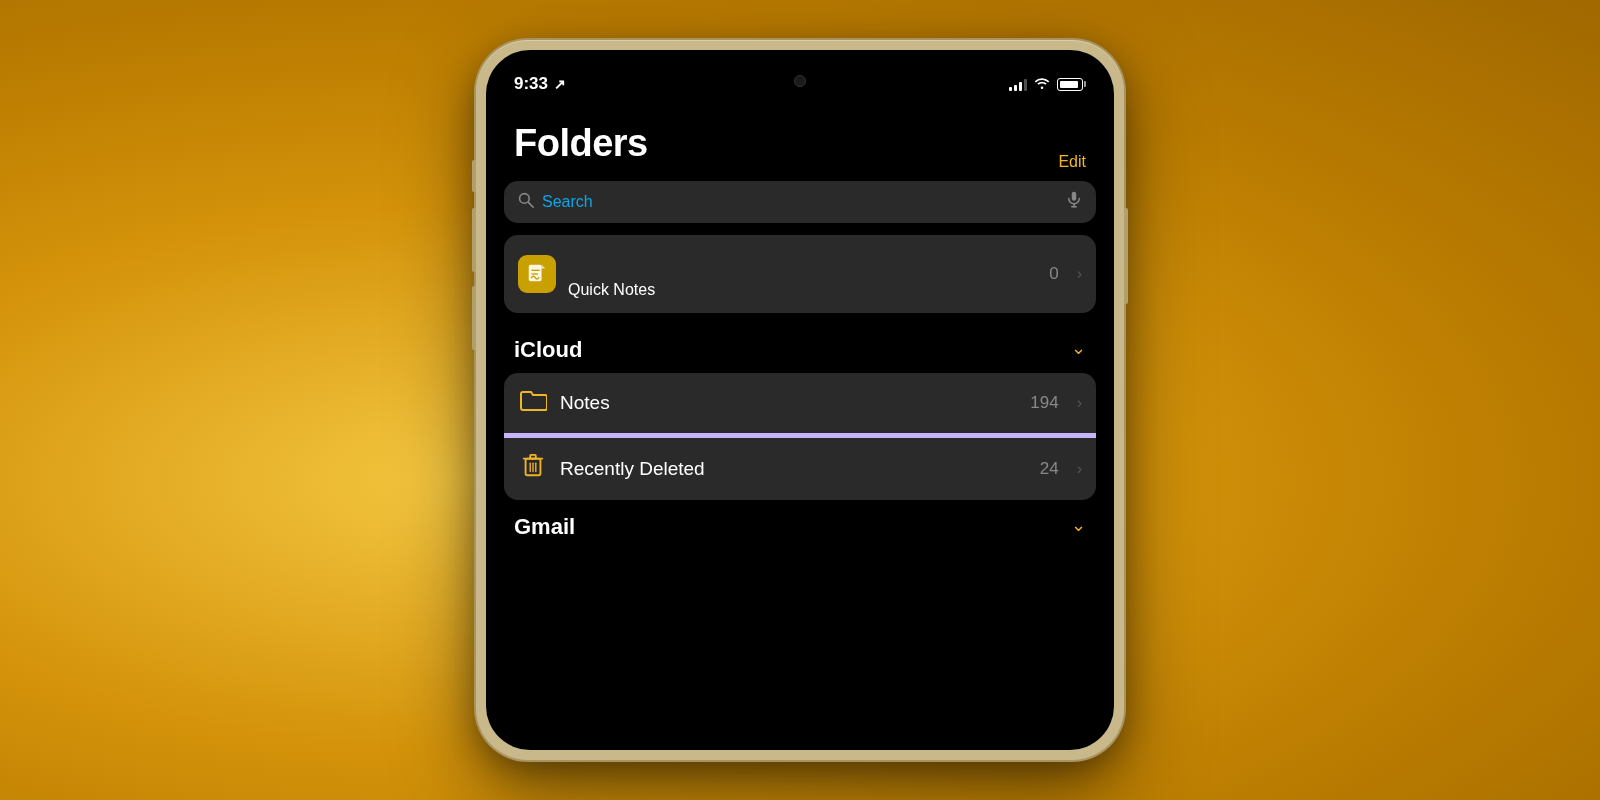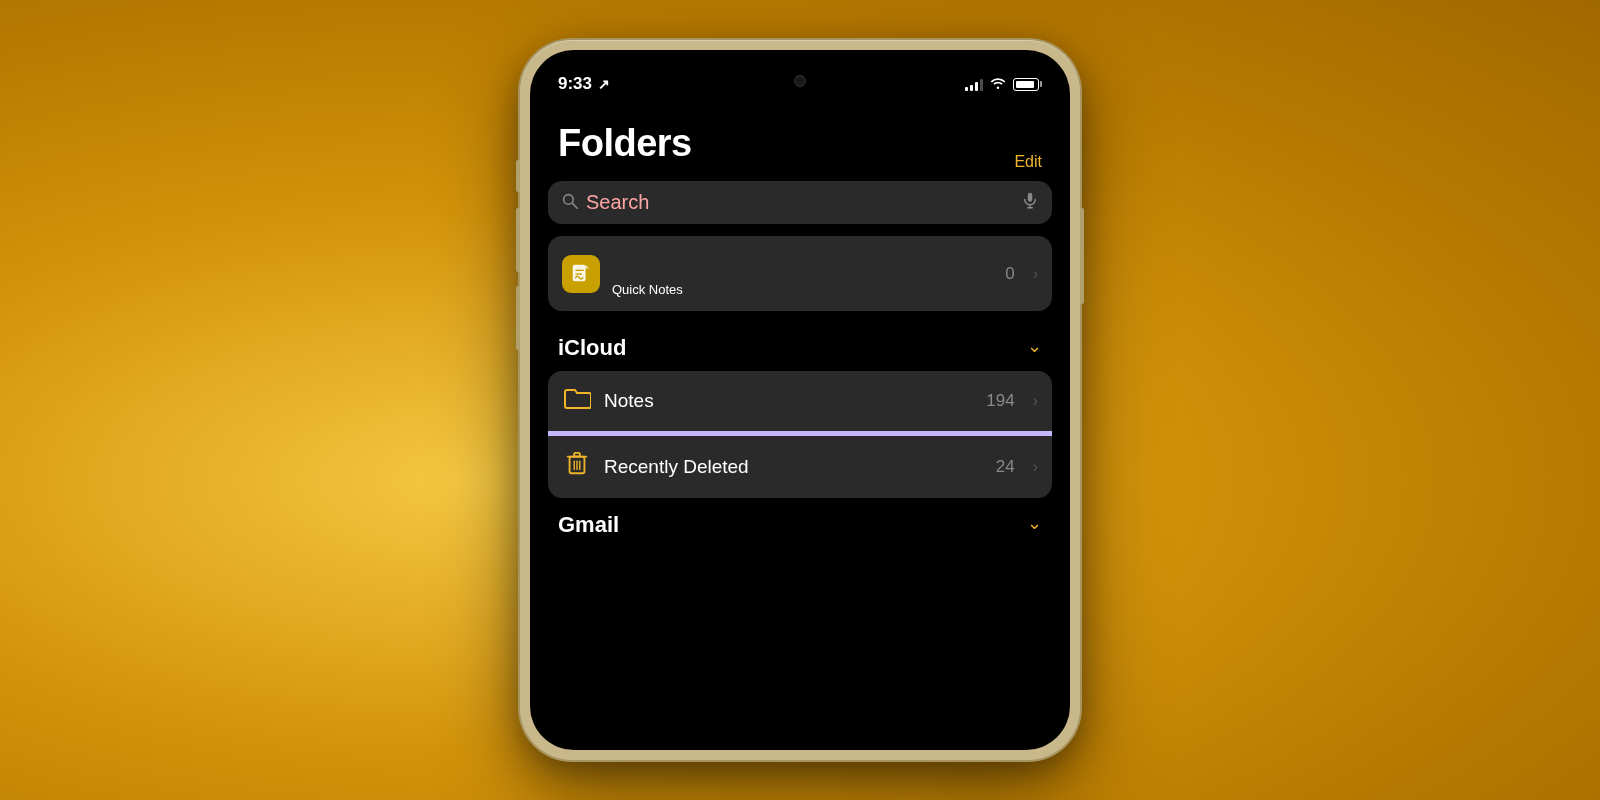--- a/index.html
+++ b/index.html
@@ -10,21 +10,21 @@
       overflow: hidden;
       background: radial-gradient(ellipse at 30% 60%, #f5c842 0%, #d4930a 40%, #b87a00 70%, #a06800 100%);
       display: flex;
       align-items: center;
       justify-content: center;
       font-family: -apple-system, 'SF Pro Display', 'Helvetica Neue', sans-serif;
     }
 
     .phone-container {
       position: relative;
-      width: 560px;
+      width: 648px;
       height: 720px;
       padding-left: 32px;
     }
 
     .phone-frame {
       position: absolute;
       inset: 0;
       background: #c8b88a;
       border-radius: 52px;
       box-shadow:
@@ -229,22 +229,22 @@
     }
 
     .search-icon-svg {
       color: #888;
       font-size: 16px;
       flex-shrink: 0;
     }
 
     .search-placeholder {
       flex: 1;
-      color: #fca5a5;
-      font-size: 20px;
+      color: #0ea5e9;
+      font-size: 16px;
       font-weight: 400;
     }
 
     .mic-icon {
       color: #888;
       font-size: 16px;
     }
 
     
     .folder-row {
@@ -265,21 +265,21 @@
       display: flex;
       align-items: center;
       justify-content: center;
       font-size: 20px;
       flex-shrink: 0;
     }
 
     .folder-label {
       flex: 1;
       color: #fff;
-      font-size: 13px;
+      font-size: 16px;
       font-weight: 400;
       margin-top: 32px;
     }
 
     .folder-count {
       color: #888;
       font-size: 17px;
       margin-right: 6px;
     }
 

